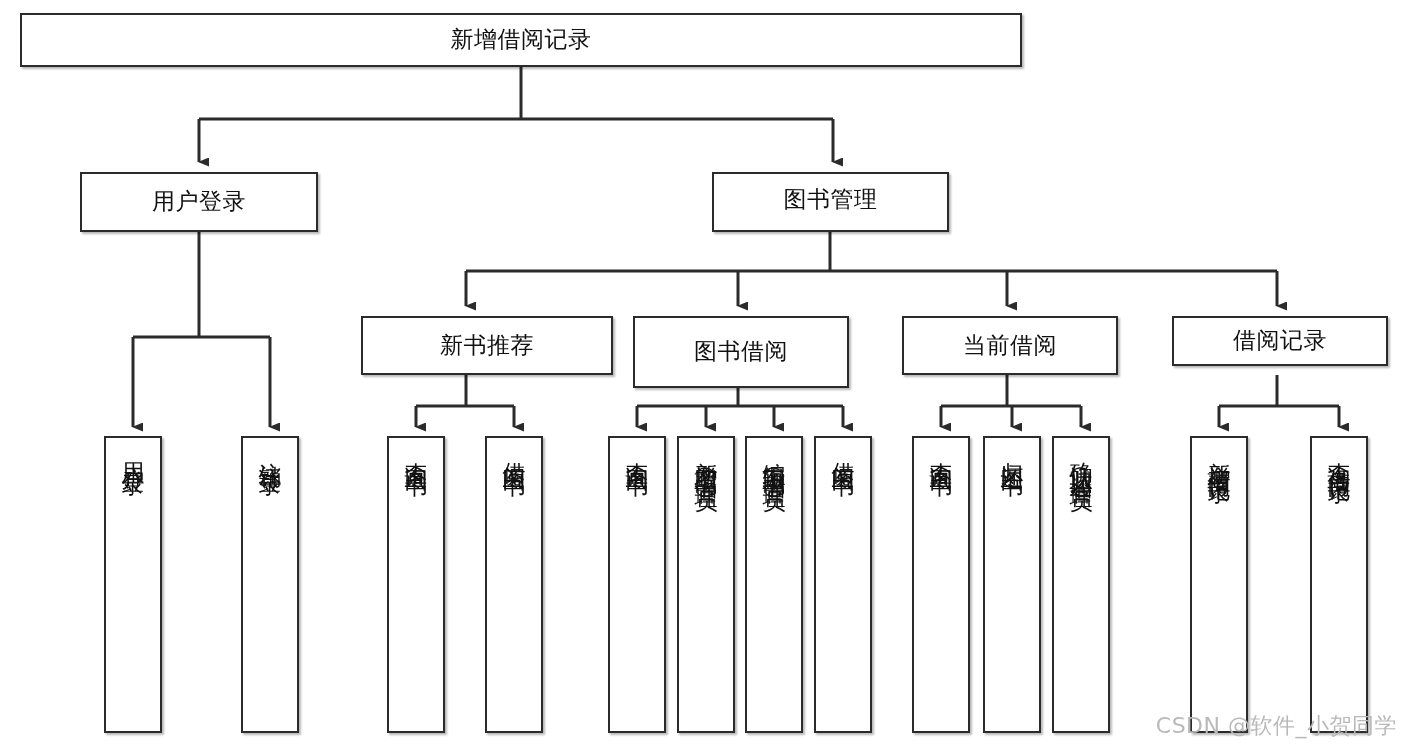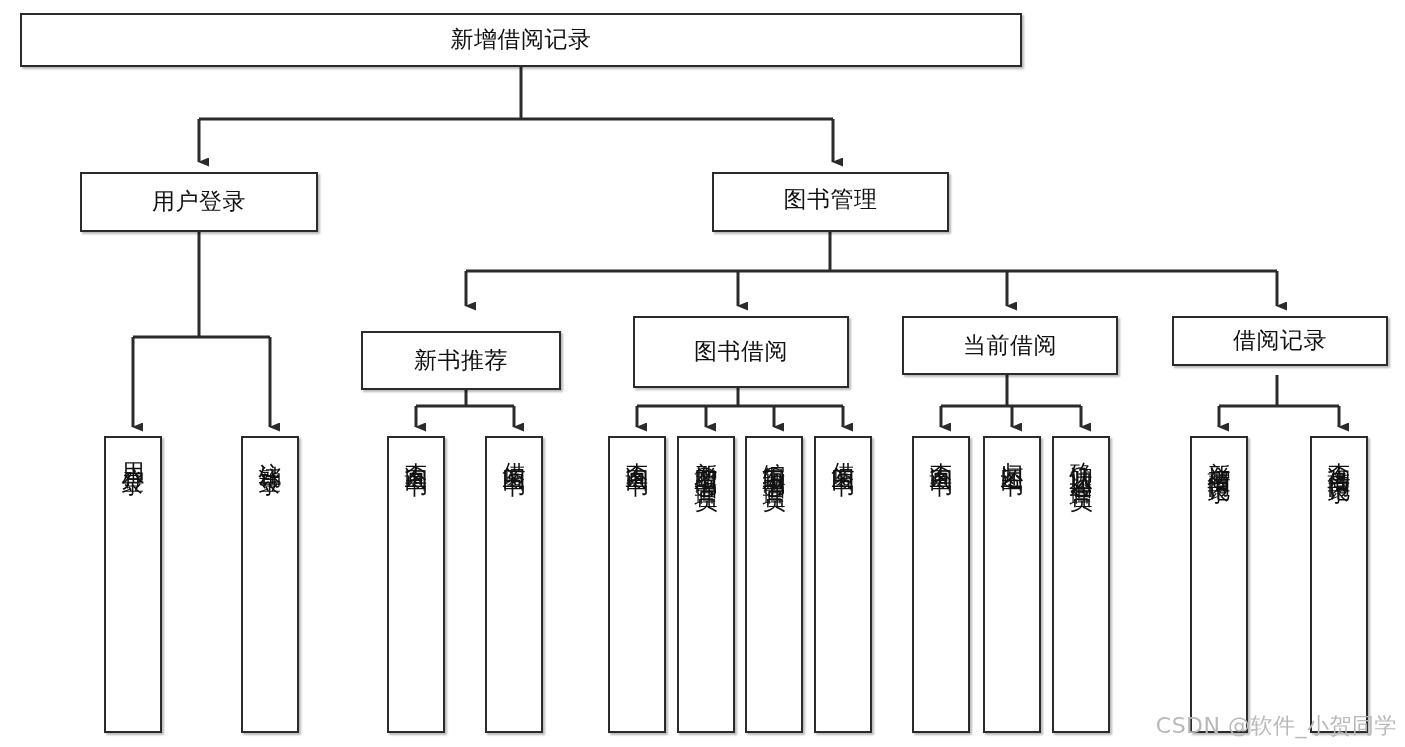--- a/index.html
+++ b/index.html
@@ -152,21 +152,21 @@
     <span class="node-label">新增借阅记录</span>
   </div>
 
   <div class="node h" style="left:80px; top:172px; width:238px; height:60px;">
     <span class="node-label">用户登录</span>
   </div>
   <div class="node h" style="left:712px; top:172px; width:237px; height:60px;font-family:Liberation Mono, monospace;">
     <span class="node-label">图书管理</span>
   </div>
 
-  <div class="node h" style="left:361px; top:316px; width:200px; height:59px;margin-top:15px;">
+  <div class="node h" style="left:361px; top:316px; width:252px; height:59px;">
     <span class="node-label">新书推荐</span>
   </div>
   <div class="node h" style="left:633px; top:316px; width:216px; height:72px;">
     <span class="node-label">图书借阅</span>
   </div>
   <div class="node h" style="left:902px; top:316px; width:216px; height:59px;">
     <span class="node-label">当前借阅</span>
   </div>
   <div class="node h" style="left:1172px; top:316px; width:216px; height:50px;">
     <span class="node-label">借阅记录</span>

